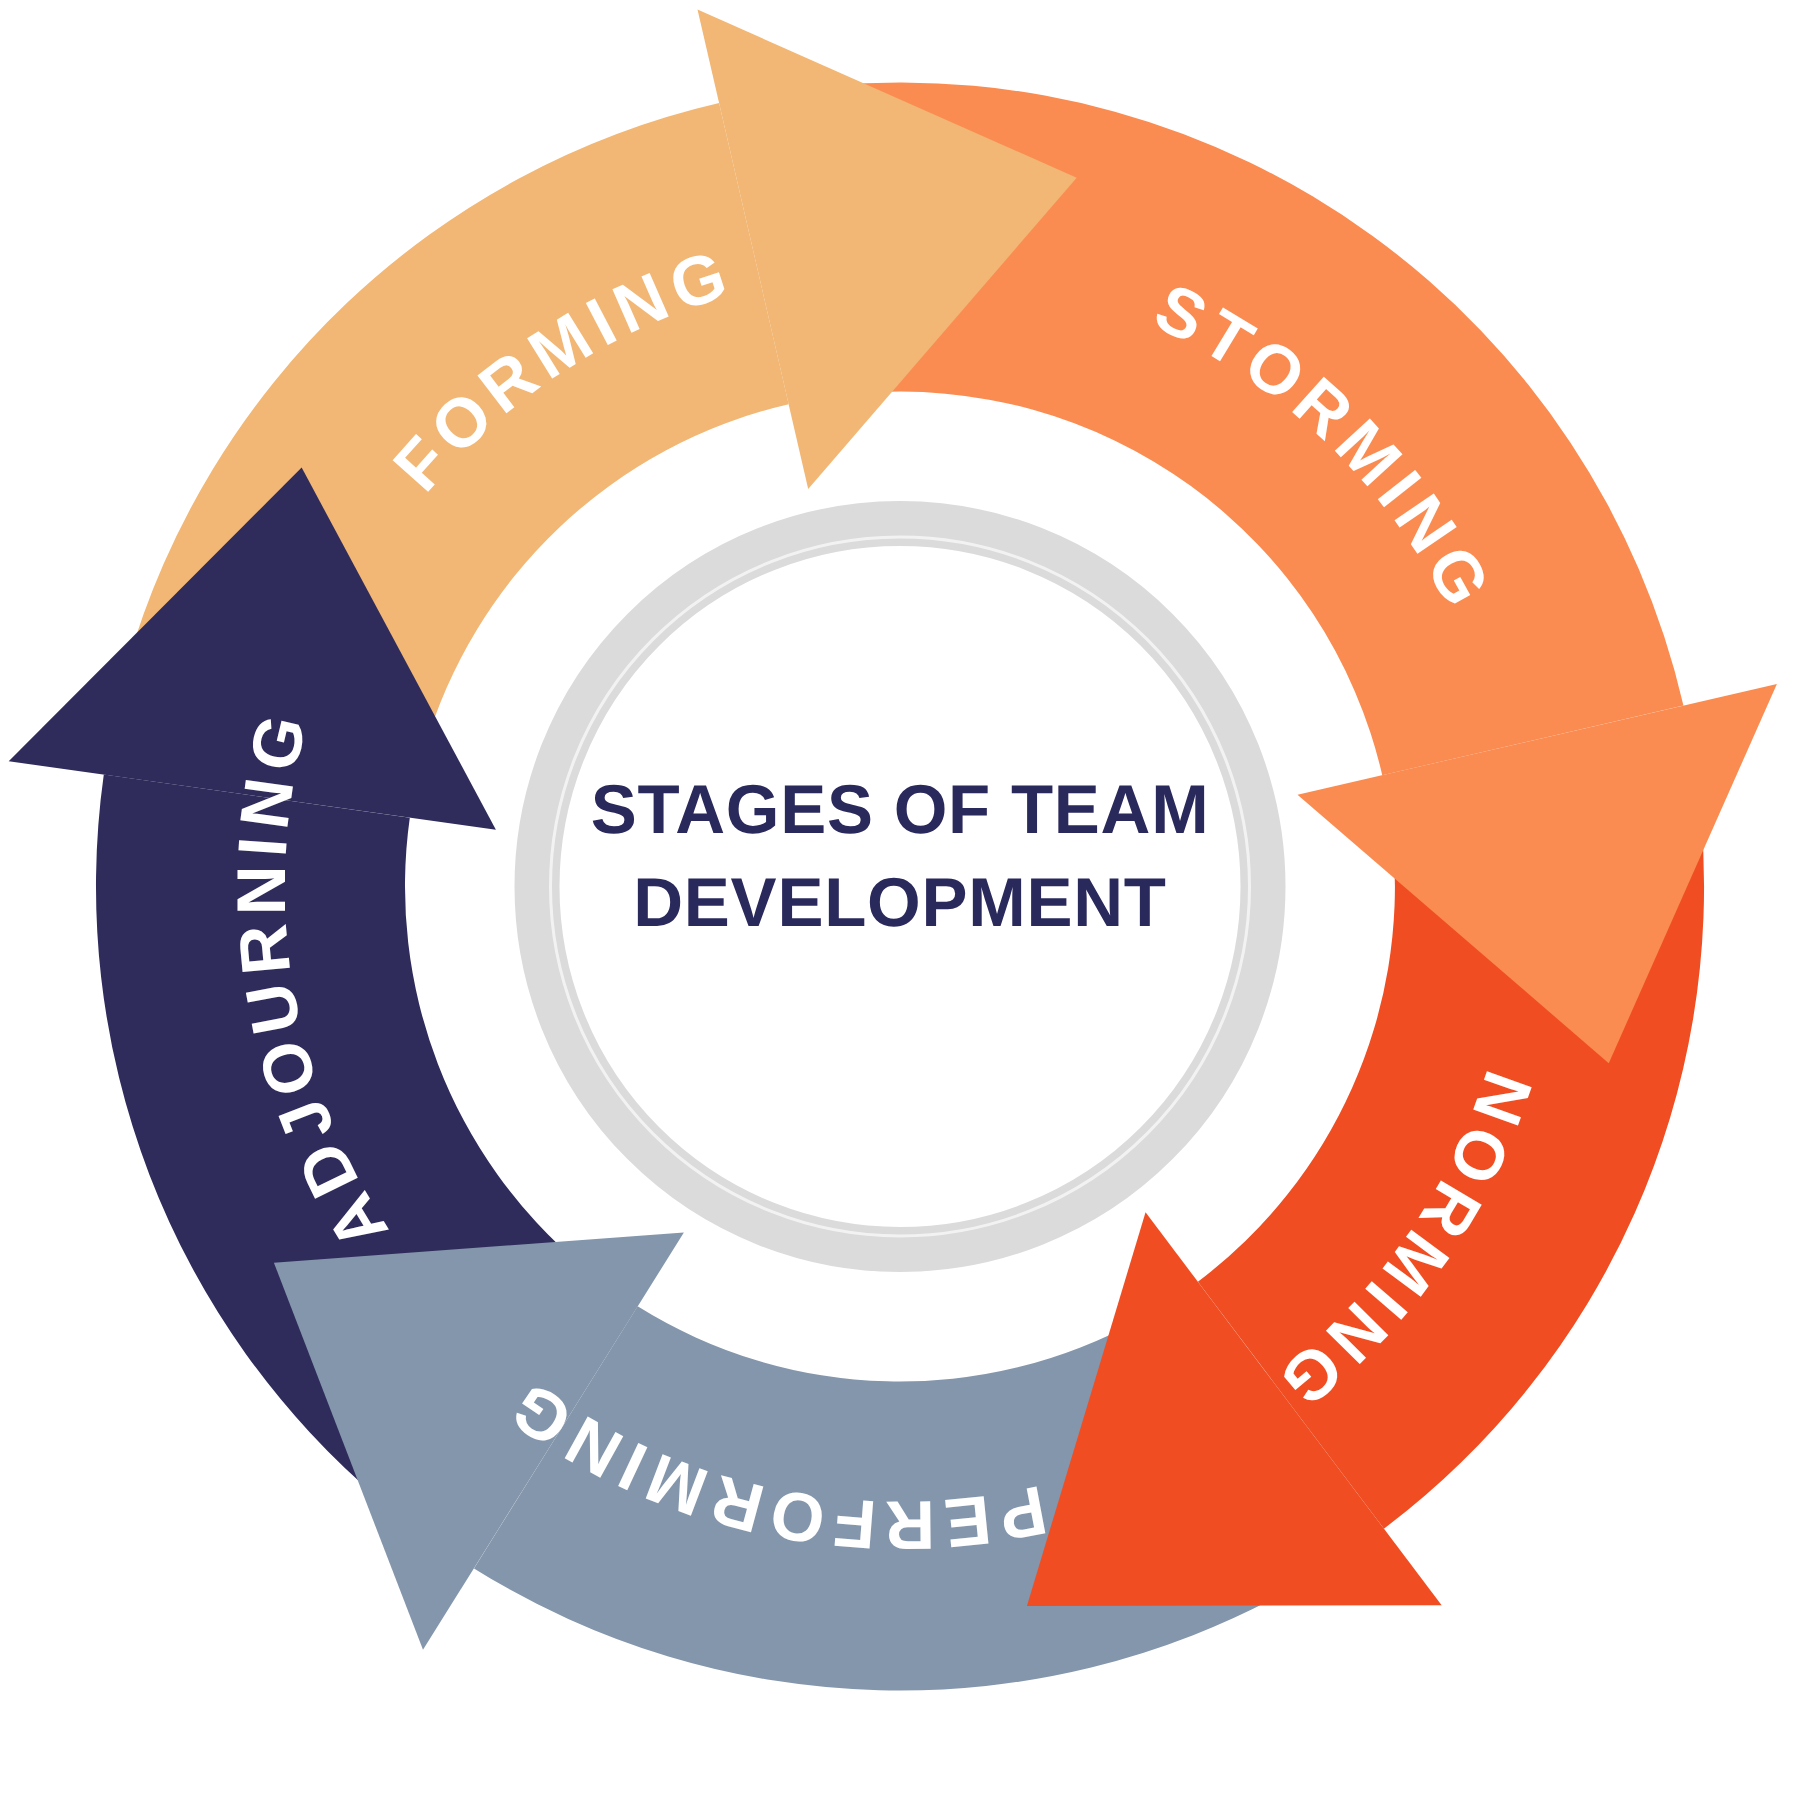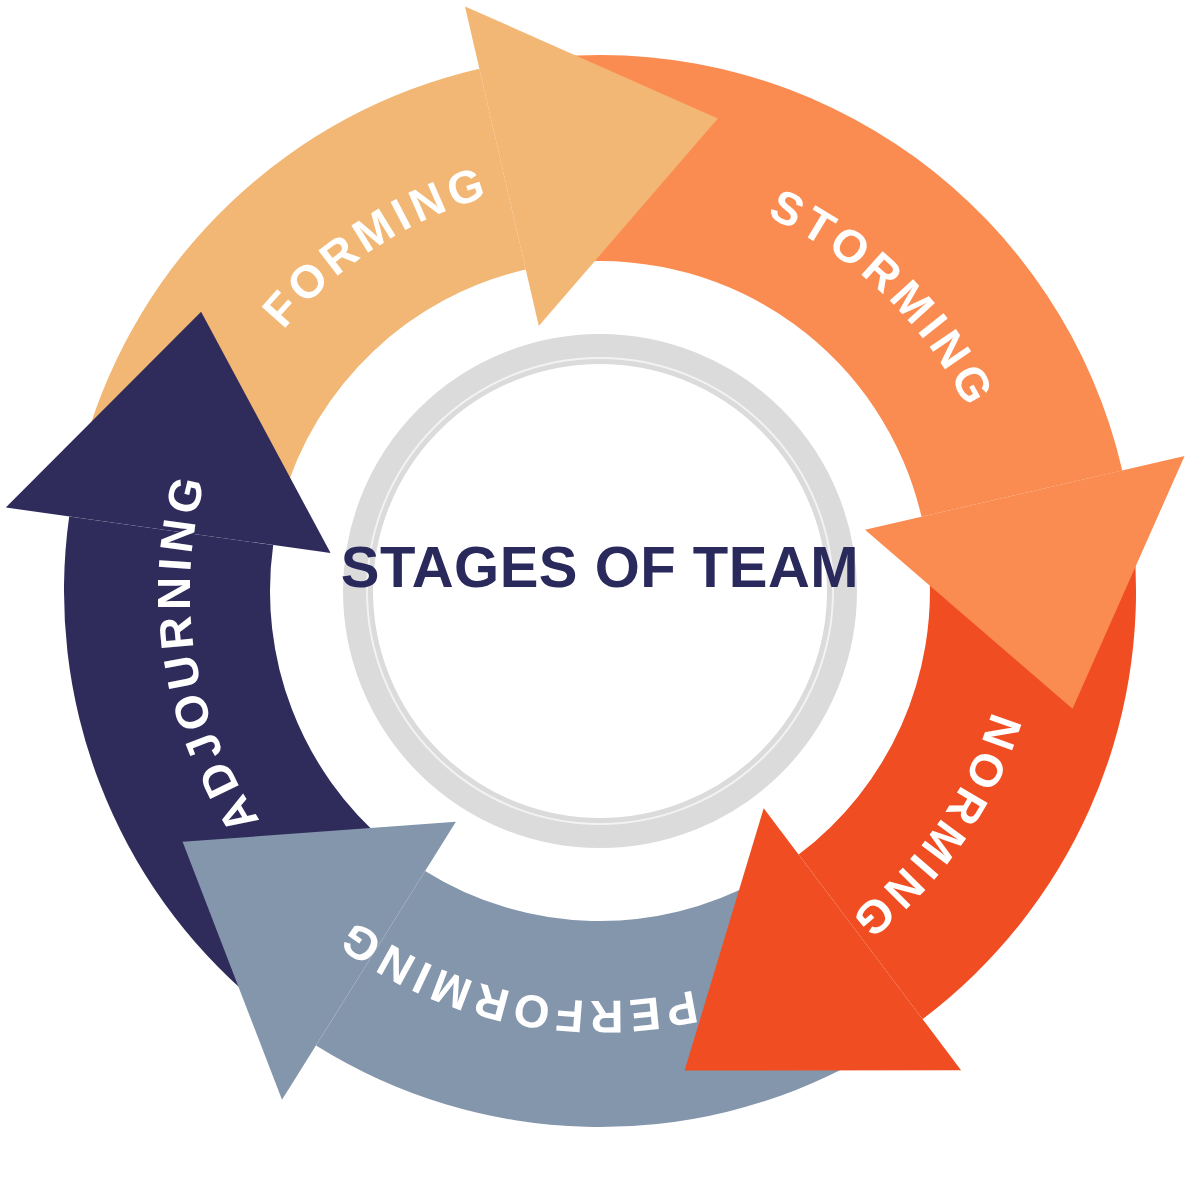--- a/index.html
+++ b/index.html
@@ -16,26 +16,26 @@
     height: 1200px;
   }
   #diagram-svg {
     position: absolute;
     left: 0;
     top: 0;
     display: block;
   }
   .center-title {
     position: absolute;
-    top: 536px;
+    top: 508px;
     left: 0;
     width: 1200px;
     text-align: center;
     font-weight: 700;
-    font-size: 58px;
+    font-size: 46px;
     line-height: 62px;
     letter-spacing: 0.5px;
     pointer-events: none;
   }
   .cycle-label {
     font-family: "Liberation Sans", "DejaVu Sans", sans-serif;
     font-weight: 700;
   }
 </style>
 </head>
@@ -65,14 +65,15 @@
       <g>
         <text class="cycle-label" fill="#FFFFFF" font-size="46" letter-spacing="5" text-anchor="middle"><textPath href="#labelCircle" startOffset="2340.0">FORMING</textPath></text>
         <text class="cycle-label" fill="#FFFFFF" font-size="46" letter-spacing="5" text-anchor="middle"><textPath href="#labelCircle" startOffset="314.9">STORMING</textPath></text>
         <text class="cycle-label" fill="#FFFFFF" font-size="46" letter-spacing="5" text-anchor="middle"><textPath href="#labelCircle" startOffset="894.5">NORMING</textPath></text>
         <text class="cycle-label" fill="#FFFFFF" font-size="46" letter-spacing="5" text-anchor="middle"><textPath href="#labelCircle" startOffset="1373.9">PERFORMING</textPath></text>
         <text class="cycle-label" fill="#FFFFFF" font-size="46" letter-spacing="5" text-anchor="middle"><textPath href="#labelCircle" startOffset="1867.7">ADJOURNING</textPath></text>
       </g>
     </svg>
   <div class="center-title" style="color: rgb(42, 41, 92);">
     <div>STAGES OF TEAM</div>
+    <div>DEVELOPMENT</div>
   </div>
 </div>
 
 </body></html>

